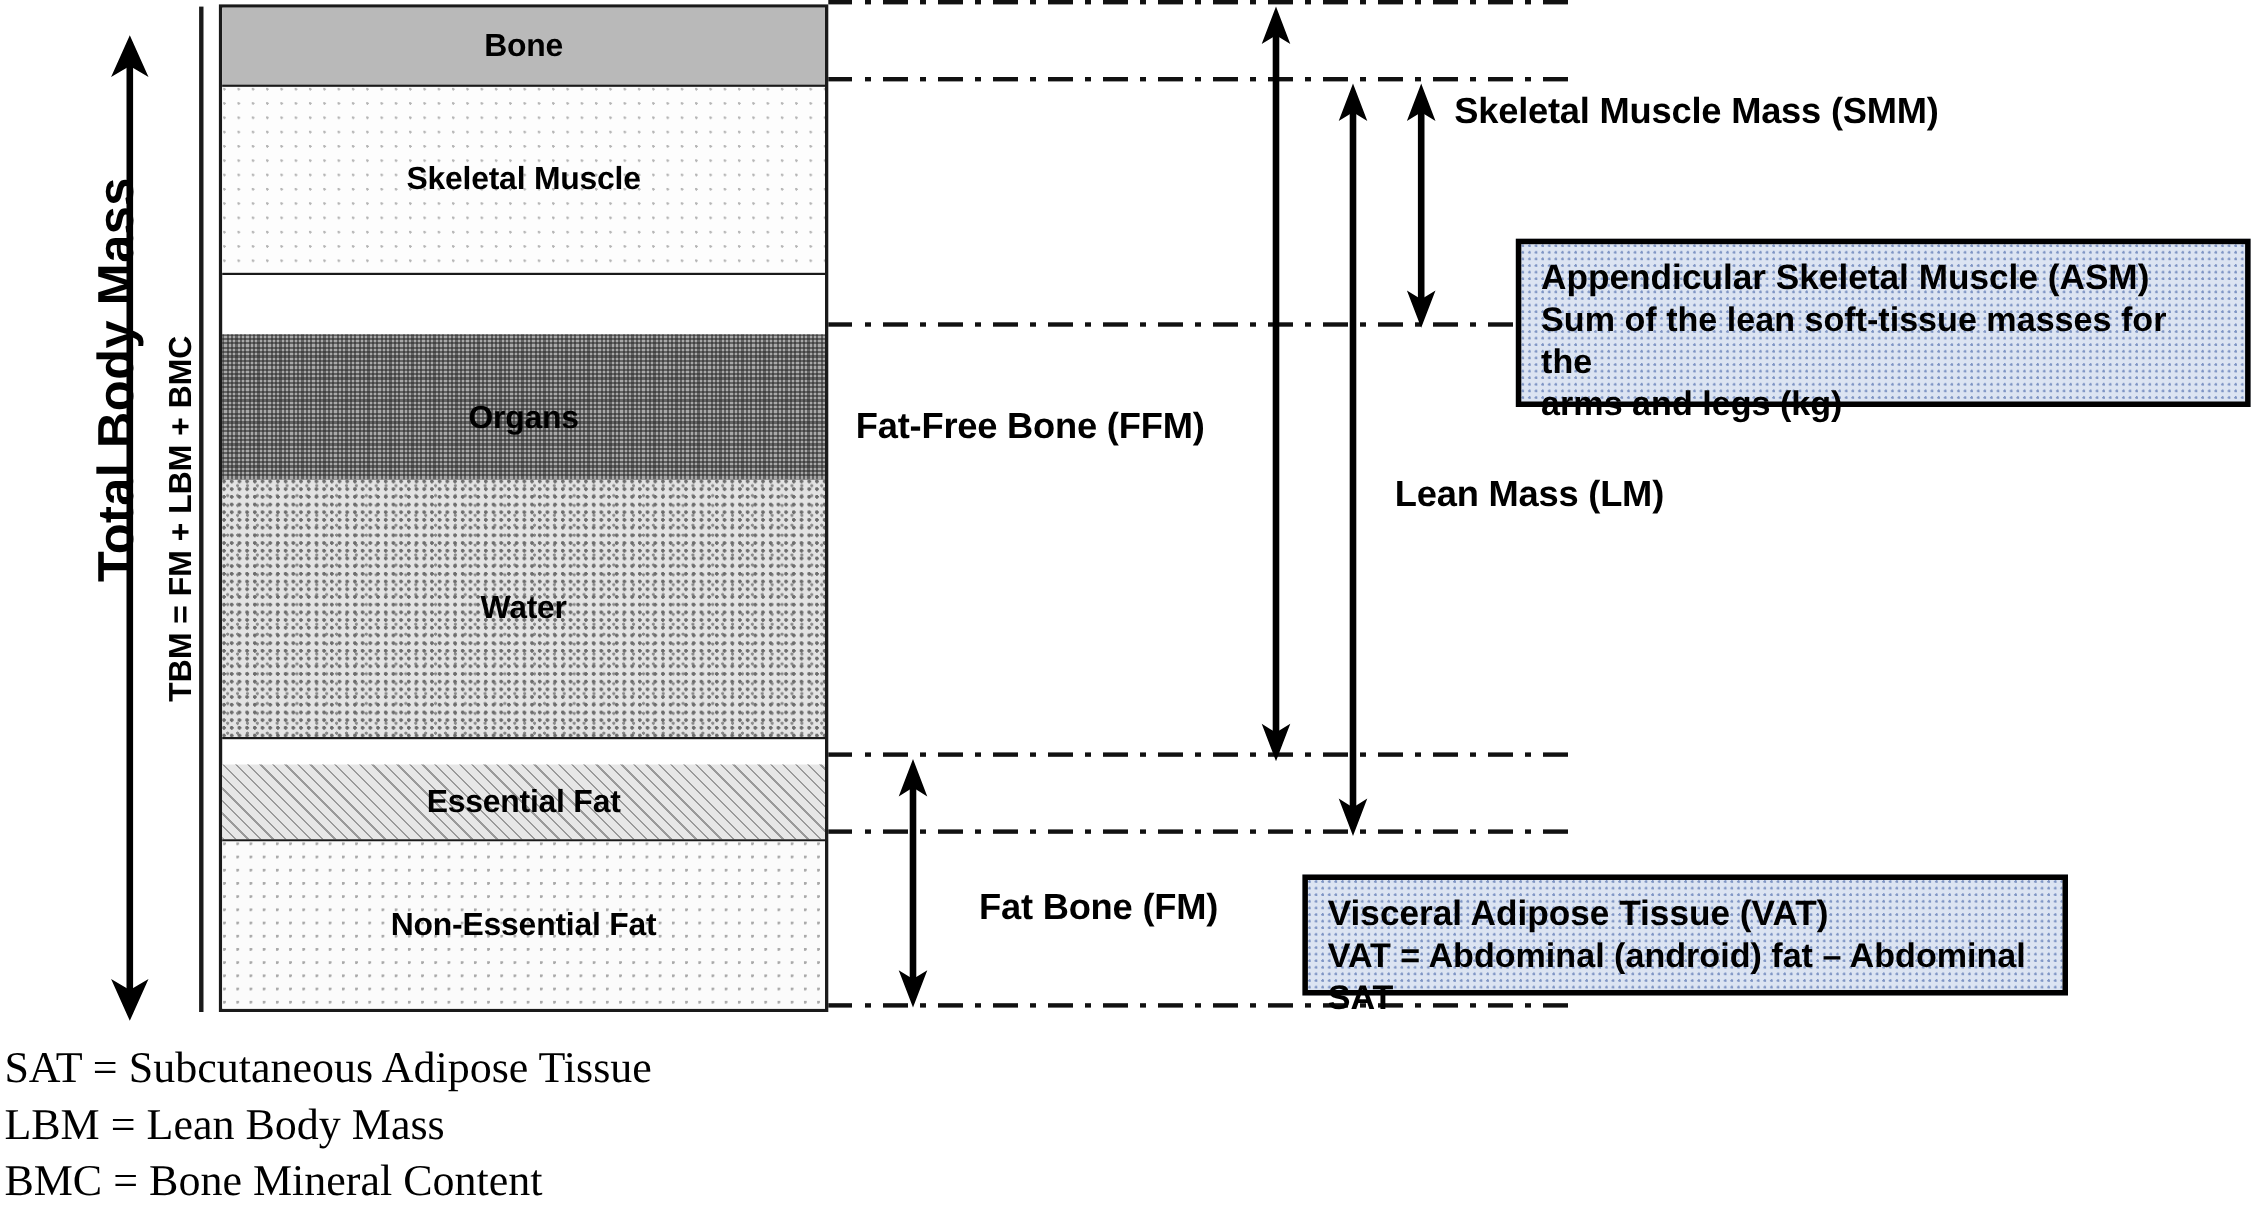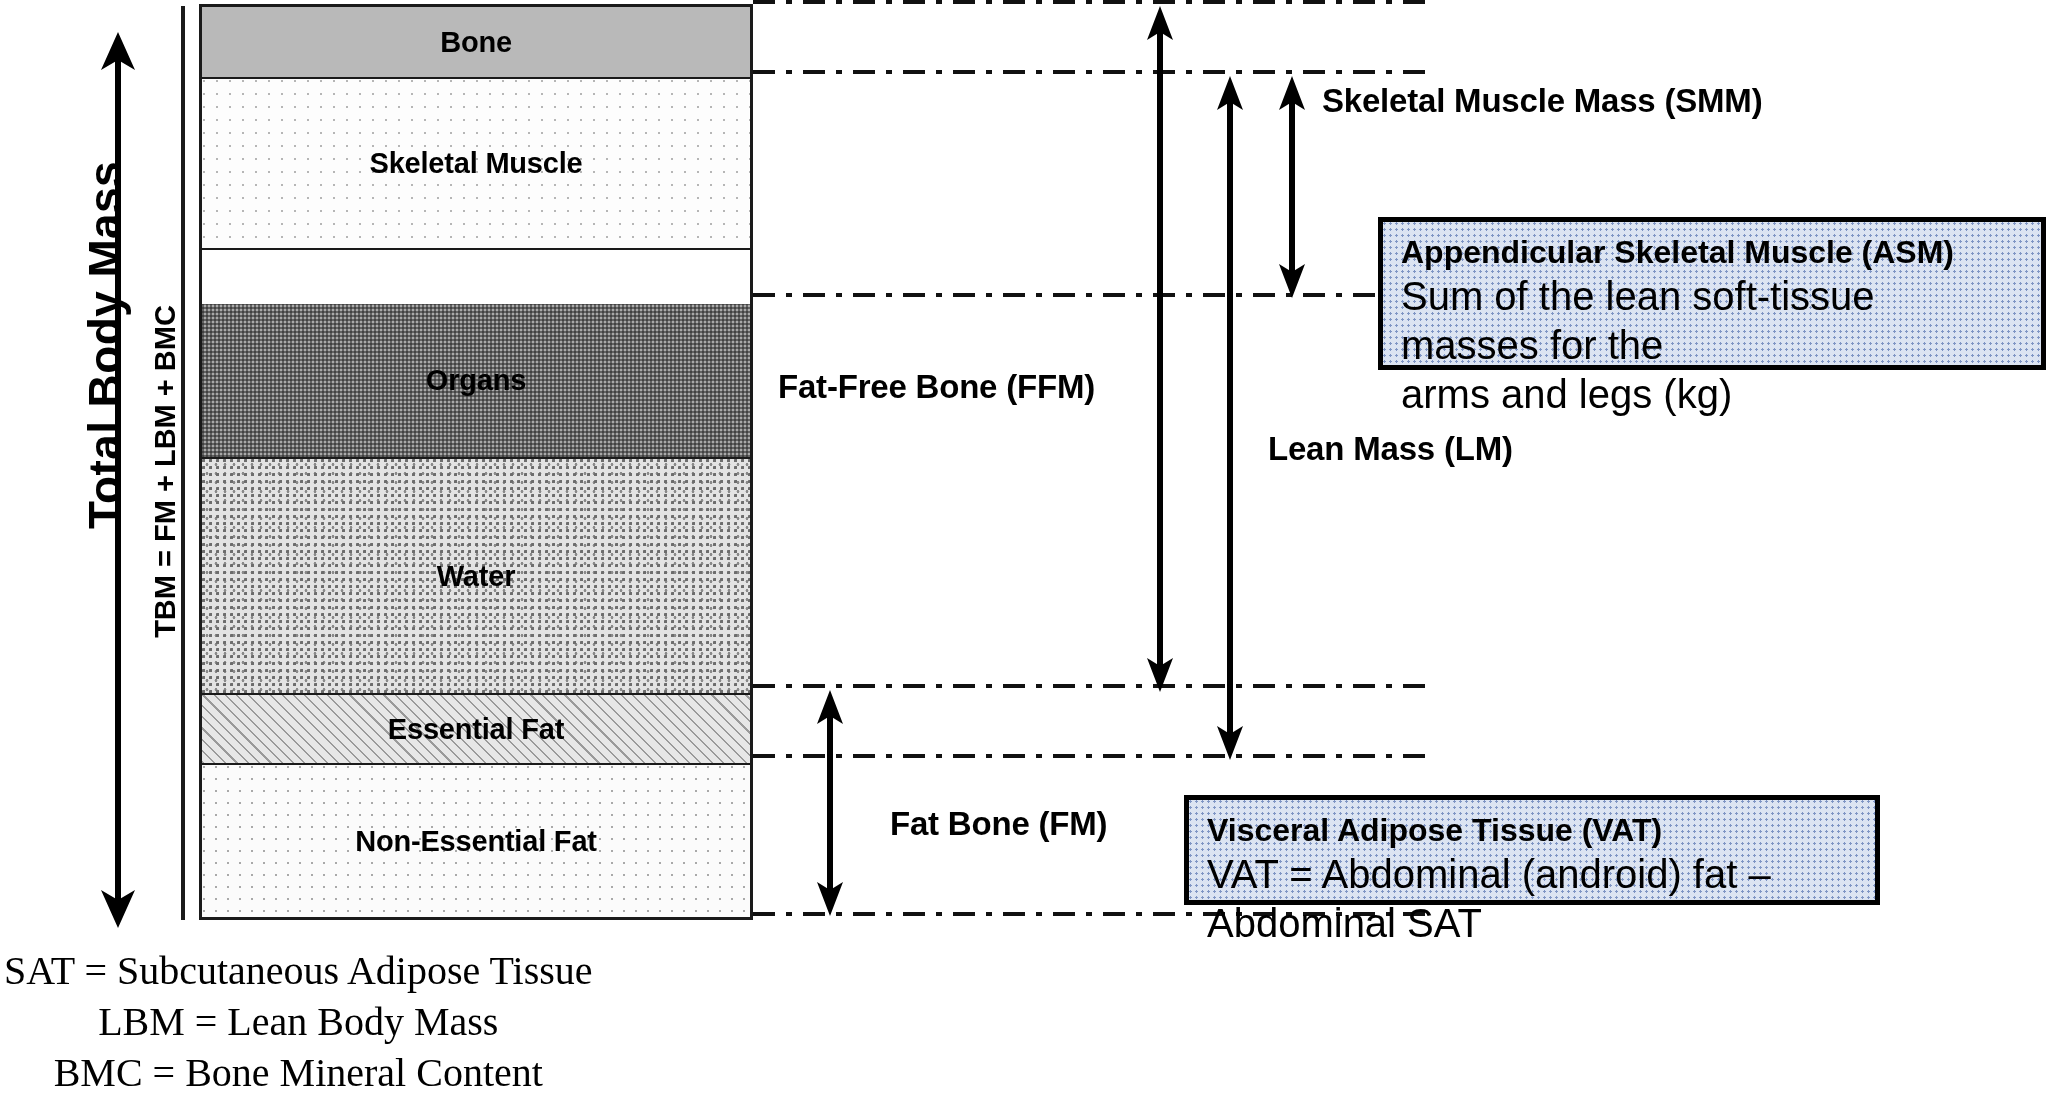--- a/index.html
+++ b/index.html
@@ -168,36 +168,35 @@
     margin-top: 32px;
   }
   .callout-title {
     font-size: 32px;
     font-weight: bold;
     color: #000;
     line-height: 1.25;
     white-space: nowrap;
   }
   .callout-body {
-    font-size: 40px;
-    font-weight: normal;
+    font-size: 31px;
+    font-weight: bold;
     color: #000;
     line-height: 1.22;
   }
 
   
   .legend {
     position: absolute;
     left: 4px;
     top: 945px;
     font-family: "Liberation Serif", serif;
     font-size: 40px;
     line-height: 1.28;
     color: #000;
-    text-align: center;
   }
   .legend div { white-space: nowrap; }
 </style>
 </head>
 <body>
 
 <div id="stage">
 
   <svg style="position:absolute;left:95px;top:30px;width:46px;height:900px;" viewBox="0 0 46 900">
     <line x1="23" y1="22" x2="23" y2="878" stroke="#000" stroke-width="6"></line>
@@ -218,21 +217,21 @@
     </div>
 
     <div class="seg pat-skeletal-muscle" style="top:72px;height:171px;">
       <span class="seg-label">Skeletal Muscle</span>
     </div>
 
     <div class="seg pat-organs" style="top:297px;height:155px;">
       <span class="seg-label">Organs</span>
     </div>
 
-    <div class="seg pat-water" style="top:452px;height:236px;">
+    <div class="seg pat-water" style="top:429px;height:236px;">
       <span class="seg-label">Water</span>
     </div>
 
     <div class="seg pat-essential-fat" style="top:688px;height:70px;">
       <span class="seg-label">Essential Fat</span>
     </div>
 
     <div class="seg pat-nonessential-fat" style="top:758px;height:152px;">
       <span class="seg-label">Non-Essential Fat</span>
     </div>

